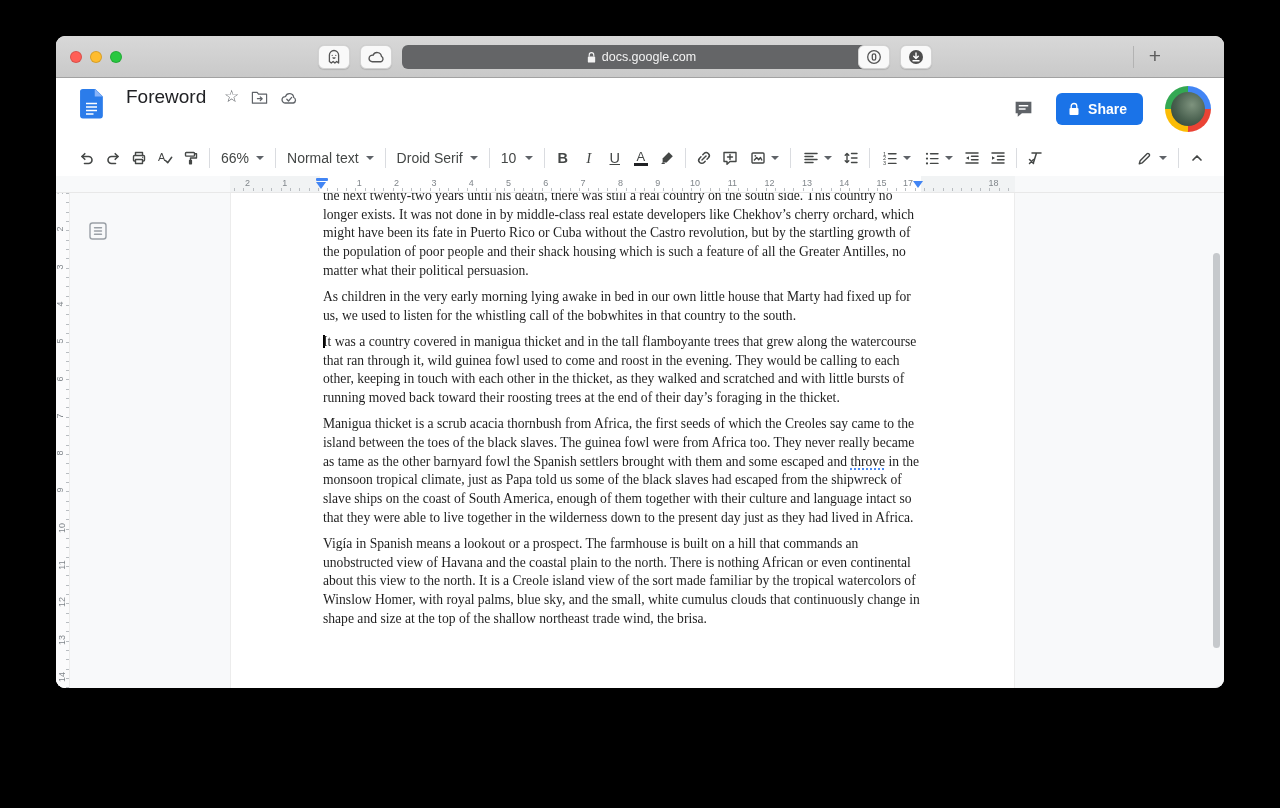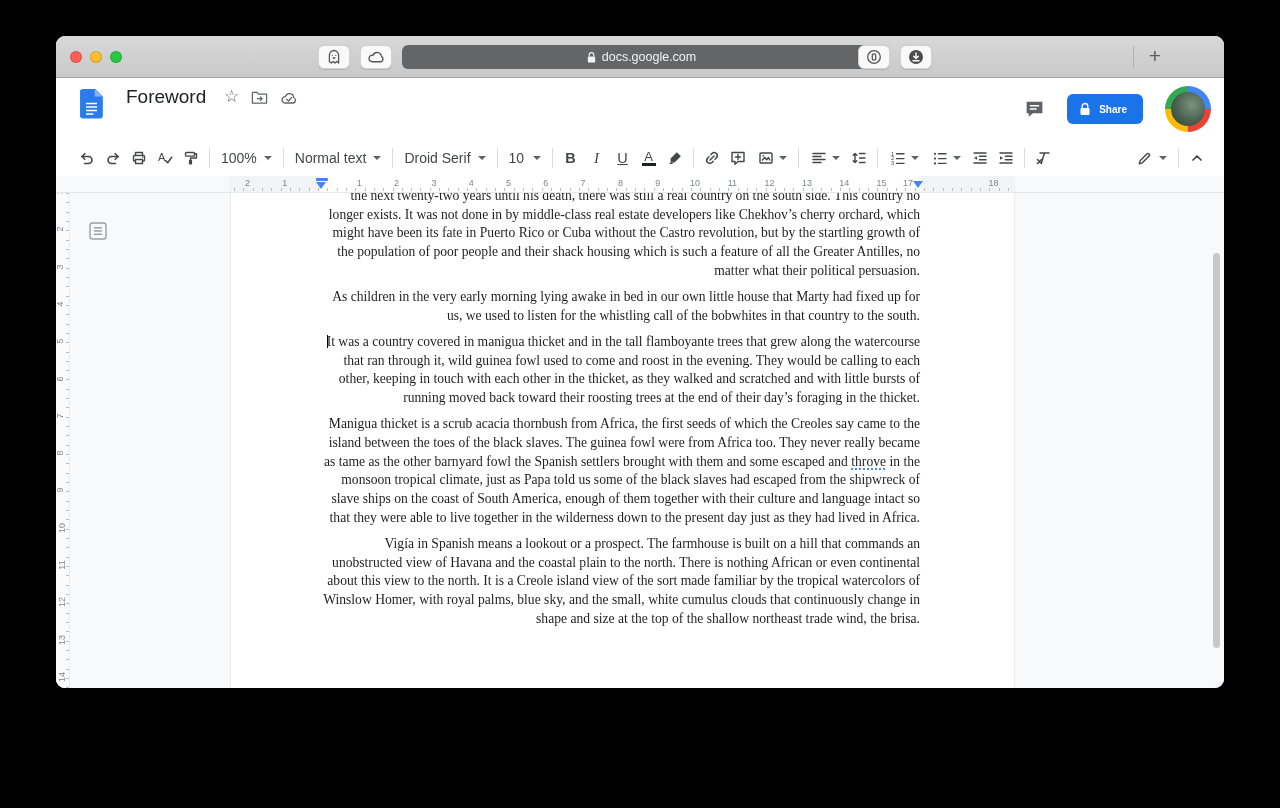--- a/index.html
+++ b/index.html
@@ -41,21 +41,21 @@
   .doc-title { position:absolute; left:70px; top:8px; font-size:19px; color:#202124; }
   .title-icons { position:absolute; left:168px; top:10px; display:flex; gap:12px; align-items:center; color:#5f6368; }
   .title-icons .star { font-size:17px; line-height:18px; }
 
   .menu-row { position:absolute; left:64px; top:34px; display:flex; align-items:center; }
   .menu-item { font-size:14px; color:#202124; padding:2px 7px; border-radius:3px; }
   .last-edit { margin-left:22px; font-size:13.5px; color:#72777b; text-decoration:underline; }
 
   .header-right { position:absolute; right:13px; top:0; height:62px; display:flex; align-items:center; gap:22px; }
   .share-btn { display:flex; align-items:center; gap:8px; background:#1a73e8; color:#fff;
-               font-size:10px; font-weight:bold; padding:8px 16px 8px 12px; border-radius:6px; }
+               font-size:14px; font-weight:bold; padding:8px 16px 8px 12px; border-radius:6px; }
   .avatar { width:40px; height:40px; border-radius:50%;
             background:radial-gradient(circle at 62% 38%, #7e937e, #49604f 55%, #2c3e34);
             border:3px solid transparent; background-clip:padding-box; position:relative; }
   .avatar-ring { width:46px; height:46px; border-radius:50%; padding:3px;
                  background:conic-gradient(#4285f4 0 25%, #ea4335 25% 50%, #fbbc05 50% 75%, #34a853 75% 100%); }
 
   
   .toolbar { position:relative; height:36px; background:#fff; display:flex; align-items:center;
              padding:0 14px 0 18px; }
   .tbtn { height:26px; min-width:26px; display:flex; align-items:center; justify-content:center;
@@ -81,21 +81,21 @@
   .rm-right { left:865px; width:94px; }
   .ruler-ticks { position:absolute; left:178px; top:12px; height:3px; width:780px;
                  background:repeating-linear-gradient(to right,#b9bdc1 0 1px,transparent 1px 9.325px); }
   .ruler-num { position:absolute; top:2px; transform:translateX(-50%); font-size:9px; color:#80868b; }
   .marker { position:absolute; }
   .marker-tri { width:0; height:0; border-left:5.5px solid transparent; border-right:5.5px solid transparent;
                 border-top:7px solid #4285f4; }
   .marker-bar { width:12px; height:3px; background:#4285f4; border-radius:1px; margin:1px 0 1px -0.5px; }
 
   
-  .canvas { position:relative; height:543px; background:#f8f9fa; overflow:hidden;text-align:right; }
+  .canvas { position:relative; height:543px; background:#f8f9fa; overflow:hidden; }
   .vruler { position:absolute; left:0; top:0; width:14px; height:100%; background:#fbfbfc;
             border-right:1px solid #ececec; }
   .vruler-ticks { position:absolute; left:10px; top:0; width:3px; height:100%;
                   background:repeating-linear-gradient(to bottom,#b9bdc1 0 1px,transparent 1px 9.325px); }
   .vruler-num { position:absolute; left:1px; transform:rotate(-90deg); font-size:9px; color:#80868b; }
 
   .outline-btn { position:absolute; left:26px; top:22px; width:32px; height:32px; border-radius:4px;
                  display:flex; align-items:center; justify-content:center; color:#80868b; }
 
   .page { position:absolute; left:174px; top:0; width:785px; height:100%; background:#fff;
@@ -244,21 +244,21 @@
     <div class="tbtn">
       <svg width="18" height="18" viewBox="0 0 18 18" fill="none" stroke="#444746" stroke-width="1.4" stroke-linejoin="round">
           <rect x="3.5" y="3.5" width="9" height="3.6" rx="0.8"></rect>
           <path d="M12.5 4.8h2v4.2H8.5v2.6"></path>
           <rect x="7.6" y="11.5" width="1.8" height="3.2" fill="#444746"></rect>
         </svg>
     </div>
 
     <div class="tsep"></div>
     <div class="tdd">
-      <span>100%</span>
+      <span>66%</span>
       <span class="dd-arrow"></span>
     </div>
     <div class="tsep"></div>
     <div class="tdd">
       <span>Normal text</span>
       <span class="dd-arrow"></span>
     </div>
     <div class="tsep"></div>
     <div class="tdd">
       <span>Droid Serif</span>

